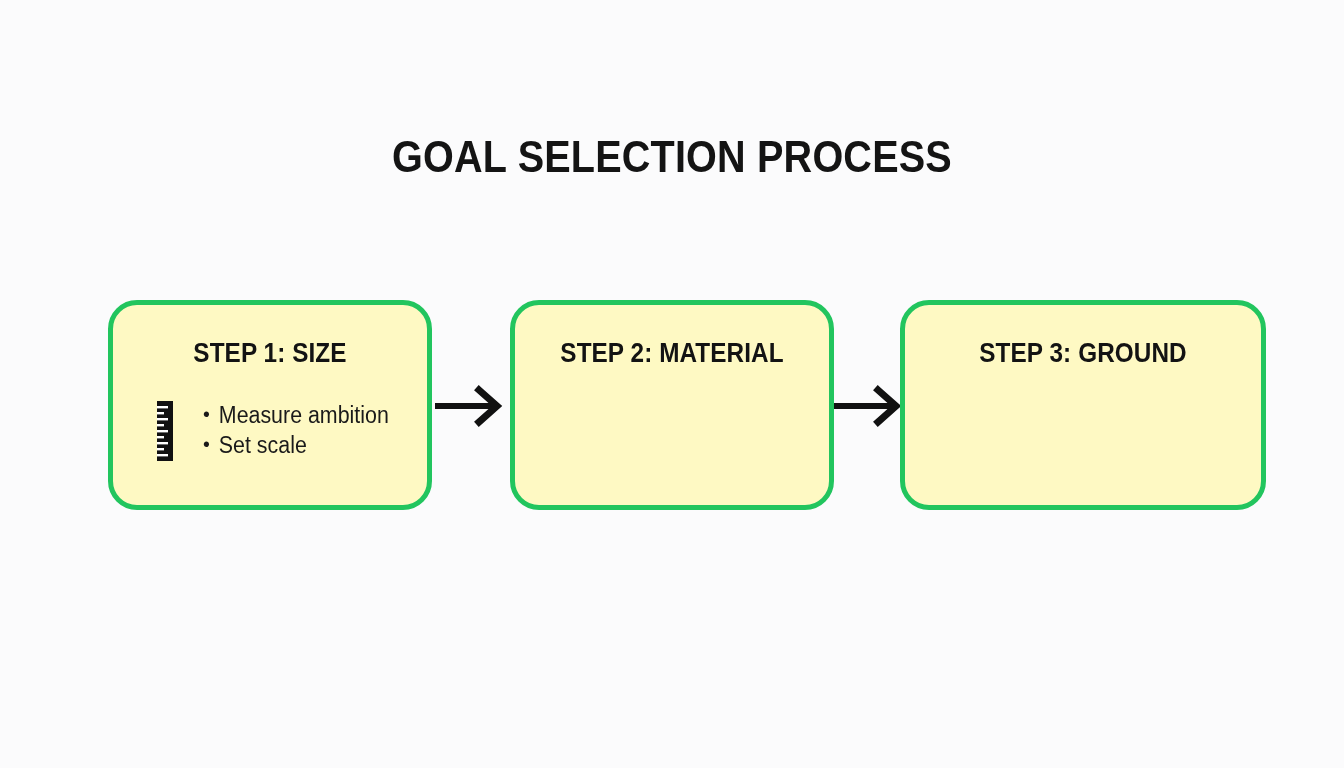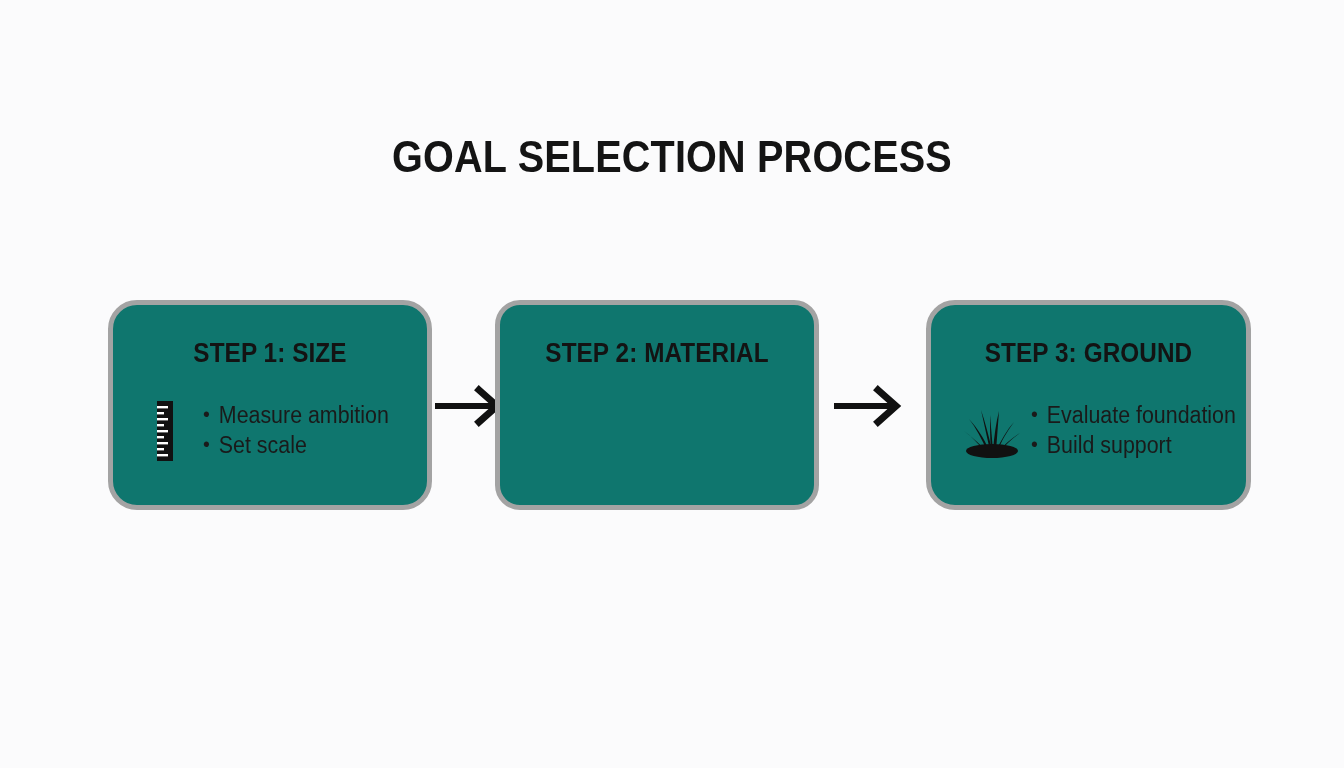--- a/index.html
+++ b/index.html
@@ -46,27 +46,27 @@
     width: 1128px;
     height: 212px;
   }
 
   .step-box {
     position: absolute;
     top: 0;
     width: 324px;
     height: 210px;
     box-sizing: border-box;
-    border: 5px solid #a3a3a3;
+    border: 5px solid #22c55e;
     border-radius: 29px;
-    background: #0f766e;
+    background: #fef9c3;
   }
   #step-box-1 { left: 0px; }
-  #step-box-2 { left: 387px; border-radius: 25px; }
-  #step-box-3 { left: 818px; width: 325px; padding-left: 48px; }
+  #step-box-2 { left: 402px; }
+  #step-box-3 { left: 792px; width: 366px; padding-left: 48px; }
 
   .step-heading {
     position: absolute;
     top: 33px;
     left: 0;
     width: 100%;
     text-align: center;
     font-size: 27px;
     font-weight: 700;
     color: #131313;
@@ -182,36 +182,16 @@
 
     <div class="flow-arrow" id="flow-arrow-2">
       <svg width="70" height="46" viewBox="0 0 70 46" aria-hidden="true">
         <line x1="0" y1="23" x2="58" y2="23" stroke="#111111" stroke-width="6"></line>
         <polyline points="44,7 62,23 44,39" fill="none" stroke="#111111" stroke-width="7" stroke-linecap="square" stroke-linejoin="miter"></polyline>
       </svg>
     </div>
 
     <div class="step-box" id="step-box-3">
       <div class="step-heading">STEP 3: GROUND</div>
-      <div class="step-body">
-        <div class="step-icon">
-          <svg width="64" height="56" viewBox="0 0 64 56" aria-hidden="true">
-            <g fill="#111111">
-              <path d="M30 48 C27 34 24 20 21 7 C25 19 29 33 32 48 Z"></path>
-              <path d="M33 48 C34 34 36 20 39 8 C38 21 37 35 36 48 Z"></path>
-              <path d="M27 48 C22 36 16 25 9 16 C17 25 25 36 29 48 Z"></path>
-              <path d="M36 48 C41 37 47 27 54 19 C47 29 41 38 38 48 Z"></path>
-              <path d="M24 48 C18 40 11 33 4 28 C12 34 20 41 26 48 Z"></path>
-              <path d="M39 48 C45 41 52 35 60 30 C52 36 45 42 41 48 Z"></path>
-              <path d="M31 48 C30 36 30 24 30 12 C31 24 32 36 33 48 Z"></path>
-              <ellipse cx="32" cy="48" rx="26" ry="7"></ellipse>
-            </g>
-          </svg>
-        </div>
-        <ul class="bullet-list">
-          <li class="bullet-item">Evaluate foundation</li>
-          <li class="bullet-item">Build support</li>
-        </ul>
-      </div>
     </div>
 
   </div>
 </div>
 
 </body></html>

